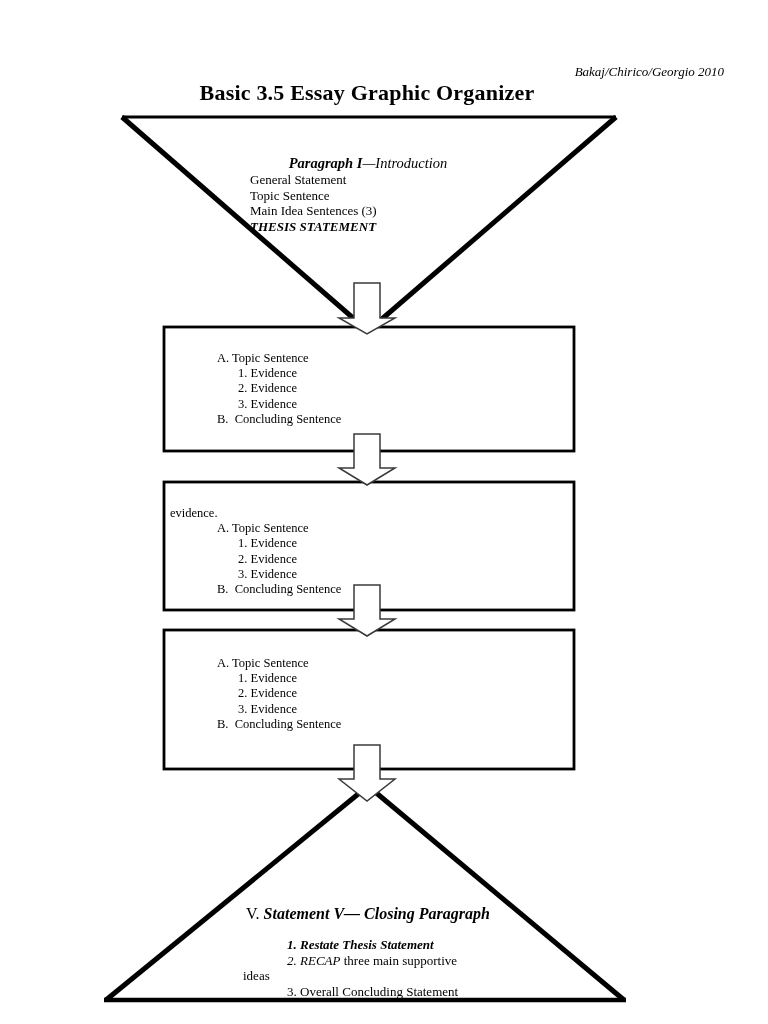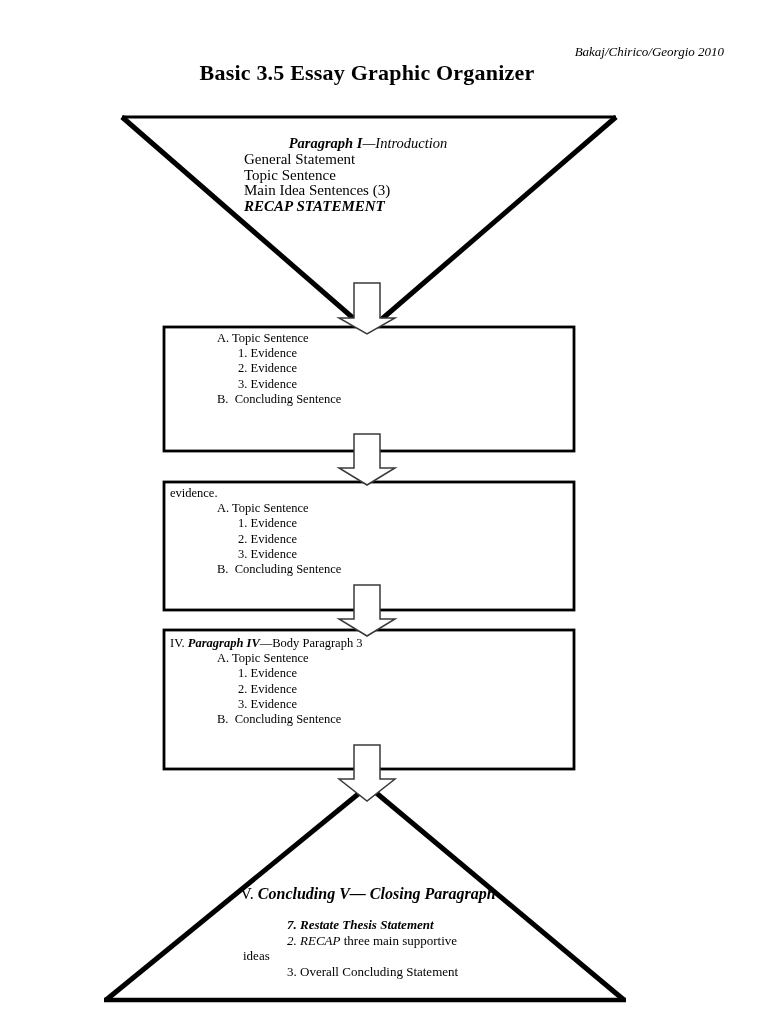--- a/index.html
+++ b/index.html
@@ -2,32 +2,32 @@
 <html><head>
 <meta charset="utf-8">
 <style>
   html,body{margin:0;padding:0;}
   body{
     width:768px;height:1024px;
     background:#ffffff;color:#000000;
     font-family:"Liberation Serif","DejaVu Serif",serif;
     position:relative;overflow:hidden;
   }
-  .abs{position:absolute;}
+  .abs{position:absolute;margin-top:20px;}
   .pre{white-space:pre;}
   #shapes{position:absolute;left:0;top:0;width:768px;height:1024px;}
 
   #attribution{top:44px;right:44px;font-style:italic;font-size:13px;}
   #title{top:60px;left:0;width:734px;text-align:center;font-size:22px;font-weight:bold;letter-spacing:.2px;}
 
   
   #intro-heading{top:135px;left:0;width:736px;text-align:center;font-size:14.5px;}
   #intro-heading .bi{font-weight:bold;font-style:italic;}
   #intro-heading .it{font-style:italic;}
-  #intro-list{top:152px;left:244px;font-size:15px;line-height:15.5px;}
+  #intro-list{top:152px;left:250px;font-size:13px;line-height:15.5px;}
   #intro-list .thesis{font-weight:bold;font-style:italic;}
 
   
   .boxtext{left:170px;width:402px;font-size:12.5px;line-height:15.2px;}
   #boxtext-1{top:331px;}
   #boxtext-2{top:486px;}
   #boxtext-3{top:636px;}
   .bi{font-weight:bold;font-style:italic;}
   .indent-a{padding-left:47px;}
   .indent-1{padding-left:68px;}
@@ -63,48 +63,47 @@
 </svg>
 
 <div class="abs" id="attribution">Bakaj/Chirico/Georgio 2010</div>
 <div class="abs" id="title">Basic 3.5 Essay Graphic Organizer</div>
 
 <div class="abs" id="intro-heading"><span class="bi pre">Paragraph I</span><span class="it pre">—Introduction</span></div>
 <div class="abs" id="intro-list">
   <div class="pre">General Statement</div>
   <div class="pre">Topic Sentence</div>
   <div class="pre">Main Idea Sentences (3)</div>
-  <div class="pre thesis">RECAP STATEMENT</div>
+  <div class="pre thesis">THESIS STATEMENT</div>
 </div>
 
 <div class="abs boxtext" id="boxtext-1">
   <div class="pre indent-a">A. Topic Sentence</div>
   <div class="pre indent-1">1. Evidence</div>
   <div class="pre indent-1">2. Evidence</div>
   <div class="pre indent-1">3. Evidence</div>
   <div class="pre indent-a">B.  Concluding Sentence</div>
 </div>
 
 <div class="abs boxtext" id="boxtext-2">
   <div class="pre">evidence.</div>
   <div class="pre indent-a">A. Topic Sentence</div>
   <div class="pre indent-1">1. Evidence</div>
   <div class="pre indent-1">2. Evidence</div>
   <div class="pre indent-1">3. Evidence</div>
   <div class="pre indent-a">B.  Concluding Sentence</div>
 </div>
 
 <div class="abs boxtext" id="boxtext-3">
-  <div class="pre"><span class="pre">IV. </span><span class="bi pre">Paragraph IV</span><span class="pre">—Body Paragraph 3</span></div>
   <div class="pre indent-a">A. Topic Sentence</div>
   <div class="pre indent-1">1. Evidence</div>
   <div class="pre indent-1">2. Evidence</div>
   <div class="pre indent-1">3. Evidence</div>
   <div class="pre indent-a">B.  Concluding Sentence</div>
 </div>
 
-<div class="abs" id="closing-heading"><span class="pre">V. </span><span class="bi pre">Concluding V— Closing Paragraph</span></div>
+<div class="abs" id="closing-heading"><span class="pre">V. </span><span class="bi pre">Statement V— Closing Paragraph</span></div>
 <div class="abs" id="closing-list">
-  <div class="pre shift bi">7. Restate Thesis Statement</div>
+  <div class="pre shift bi">1. Restate Thesis Statement</div>
   <div class="pre shift"><span class="it pre">2. RECAP</span><span class="pre"> three main supportive</span></div>
   <div class="pre">ideas</div>
   <div class="pre shift">3. Overall Concluding Statement</div>
 </div>
 
 </body></html>

